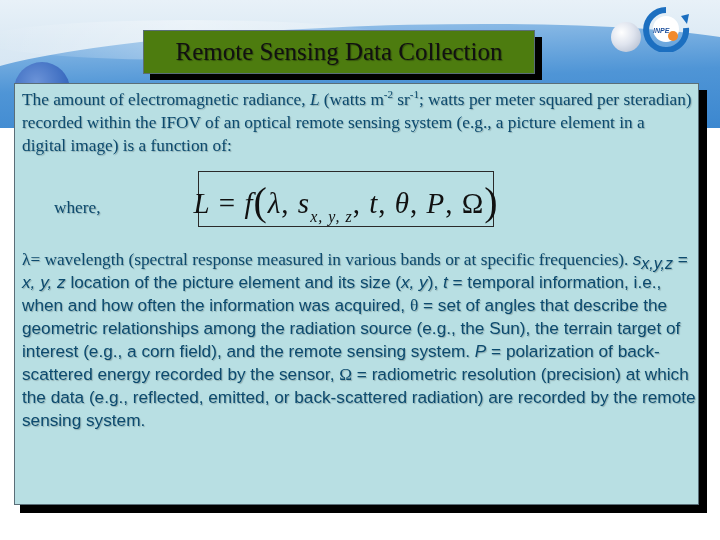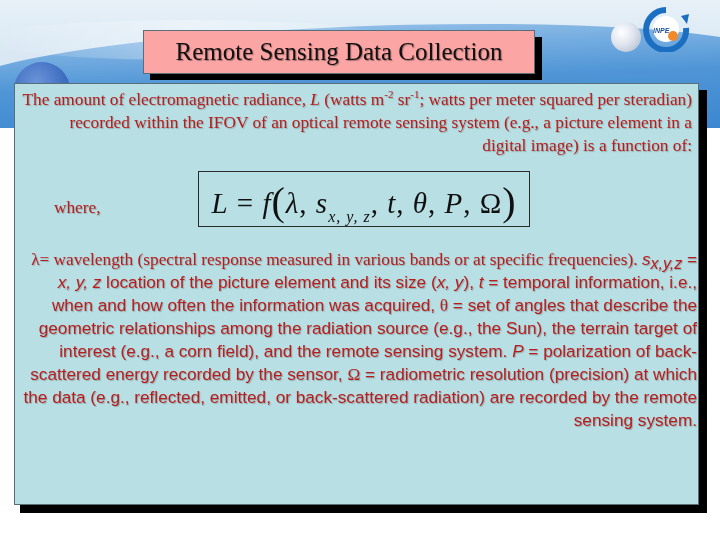--- a/index.html
+++ b/index.html
@@ -41,52 +41,51 @@
       position: absolute; left: 653px; top: 27px; font-family: "Liberation Sans", sans-serif;
       font-weight: bold; font-style: italic; font-size: 7px; color: #1c4f9c;
     }
 
     
     .title-shadow {
       position: absolute; left: 150px; top: 37px; width: 392px; height: 43px; background: #000;
     }
     .title-box {
       position: absolute; left: 143px; top: 30px; width: 390px; height: 42px;
-      background: #fca5a5; border: 1px solid #5a6e78;
+      background: #4d7c0f; border: 1px solid #5a6e78;
       display: flex; align-items: center; justify-content: center;
     }
     .title-text {
       font-family: "Liberation Serif", serif; font-size: 25px; color: #111;
       text-shadow: 1px 1px 1px rgba(0,0,0,0.35);
     }
 
     
     .main-shadow {
       position: absolute; left: 20px; top: 90px; width: 687px; height: 423px; background: #000;
     }
     .main-box {
       position: absolute; left: 14px; top: 83px; width: 685px; height: 422px;
       background: #b8dfe3; border: 1px solid #5a6e78; box-sizing: border-box;
     }
     .para {
-      position: absolute; left: 22px; color: #b91c1c;
+      position: absolute; left: 22px; color: #0c4a6e;
       text-shadow: 1px 1px 1px rgba(0,0,0,0.22);
-      text-align: right;
     }
     .p-serif { font-family: "Liberation Serif", serif; font-size: 17.3px; line-height: 23px; }
     .p-sans { font-family: "Liberation Sans", sans-serif; font-size: 17.2px; line-height: 23px; }
     .intro { top: 88px; width: 670px; }
     .where { top: 196px; margin-left: 32px; }
     .defs { top: 248px; width: 675px; }
     sup { font-size: 11px; line-height: 0; }
     sub { font-size: 16px; line-height: 0; }
 
     
     .formula-box {
-      position: absolute; left: 198px; top: 171px; width: 332px; height: 56px;
+      position: absolute; left: 198px; top: 171px; width: 296px; height: 56px;
       border: 1px solid #2a2a2a; box-sizing: border-box;
       display: flex; align-items: center; justify-content: center;
       font-family: "Liberation Serif", serif; color: #111;
     }
     .f-main { font-size: 29px; font-style: italic; letter-spacing: 1px; white-space: nowrap; }
     .f-paren { font-style: normal; font-size: 40px; font-weight: 300; position: relative; top: 2px; }
     .f-sub { font-size: 16px; position: relative; top: 9px; }
     .f-up { font-style: normal; }
   </style>
 </head>

